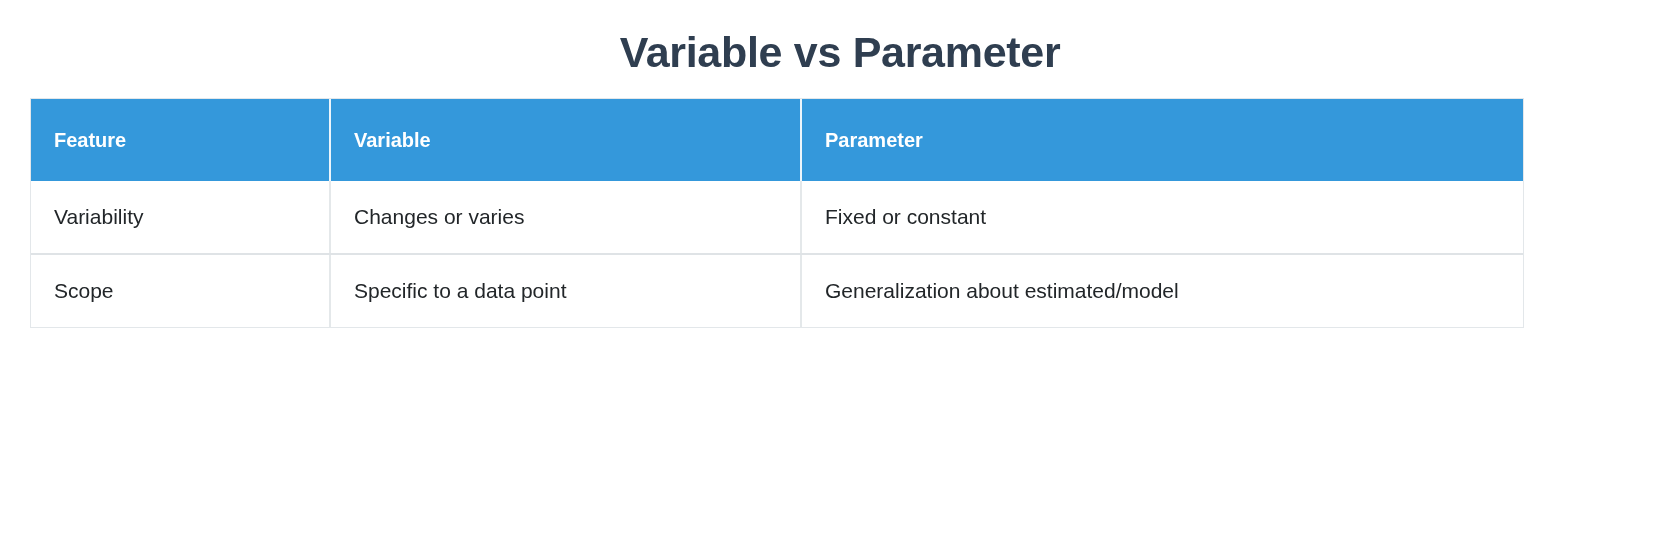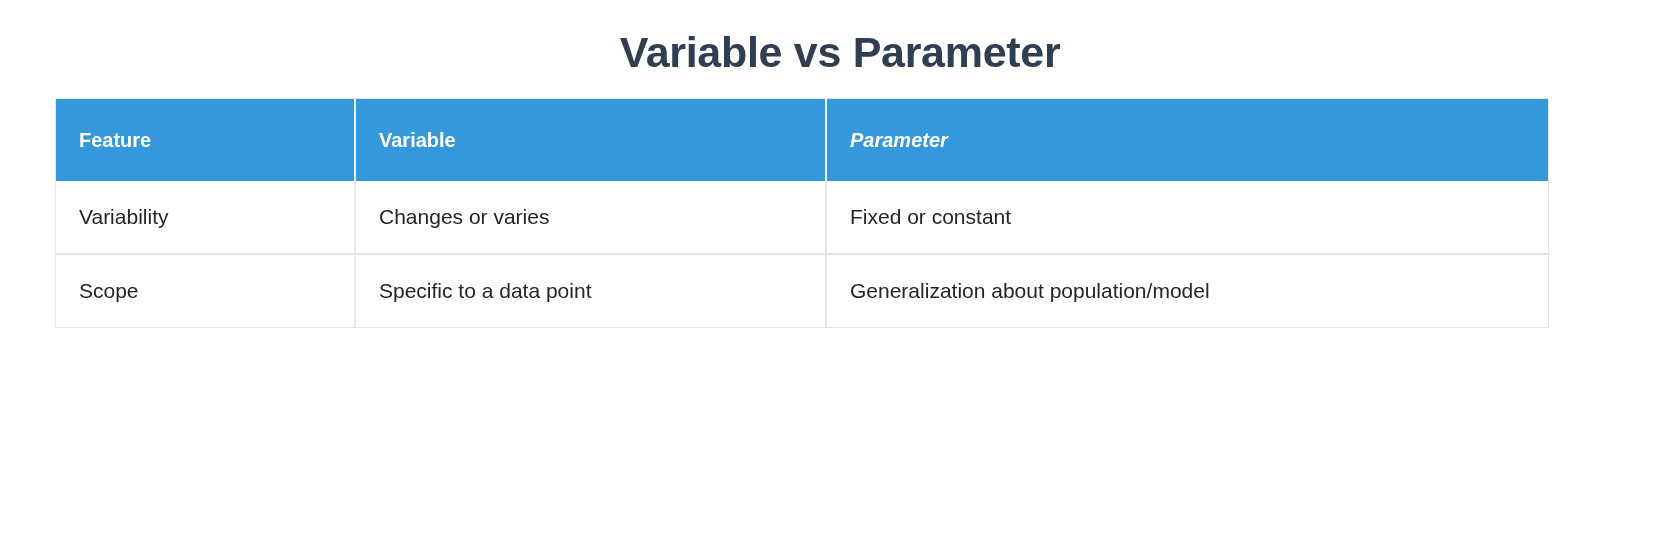--- a/index.html
+++ b/index.html
@@ -29,21 +29,21 @@
     text-align: center;
     font-size: 43px;
     line-height: 56px;
     font-weight: bold;
     color: #2f3e50;
     letter-spacing: -0.3px;
   }
 
   .table-wrap {
     position: absolute;
-    left: 56px;
+    left: 31px;
     top: 99px;
     width: 1492px;
   }
 
   table.comparison-table {
     width: 100%;
     border-collapse: collapse;
     table-layout: fixed;
     background: #ffffff;
     box-shadow: 0 0 0 1px #e3e7ea;
@@ -63,21 +63,20 @@
     font-weight: bold;
     color: #ffffff;
     padding: 0 0 0 23px;
     height: 82px;
     vertical-align: middle;
     border-right: 2px solid #ecf5fb;
     box-sizing: border-box;
   }
   thead th:last-child {
     border-right: none;
-    font-style: italic;
   }
 
   tbody td {
     font-size: 21px;
     color: #222629;
     padding: 0 15px 0 23px;
     height: 73px;
     vertical-align: middle;
     border-right: 2px solid #e4e8ea;
     border-bottom: 2px solid #dfe3e6;
@@ -118,19 +117,19 @@
       </thead>
       <tbody>
         <tr class="row-odd">
           <td>Variability</td>
           <td>Changes or varies</td>
           <td>Fixed or constant</td>
         </tr>
         <tr class="row-odd">
           <td>Scope</td>
           <td>Specific to a data point</td>
-          <td>Generalization about population/model</td>
+          <td>Generalization about estimated/model</td>
         </tr>
       </tbody>
     </table>
   </div>
 
 </div>
 
 </body></html>

